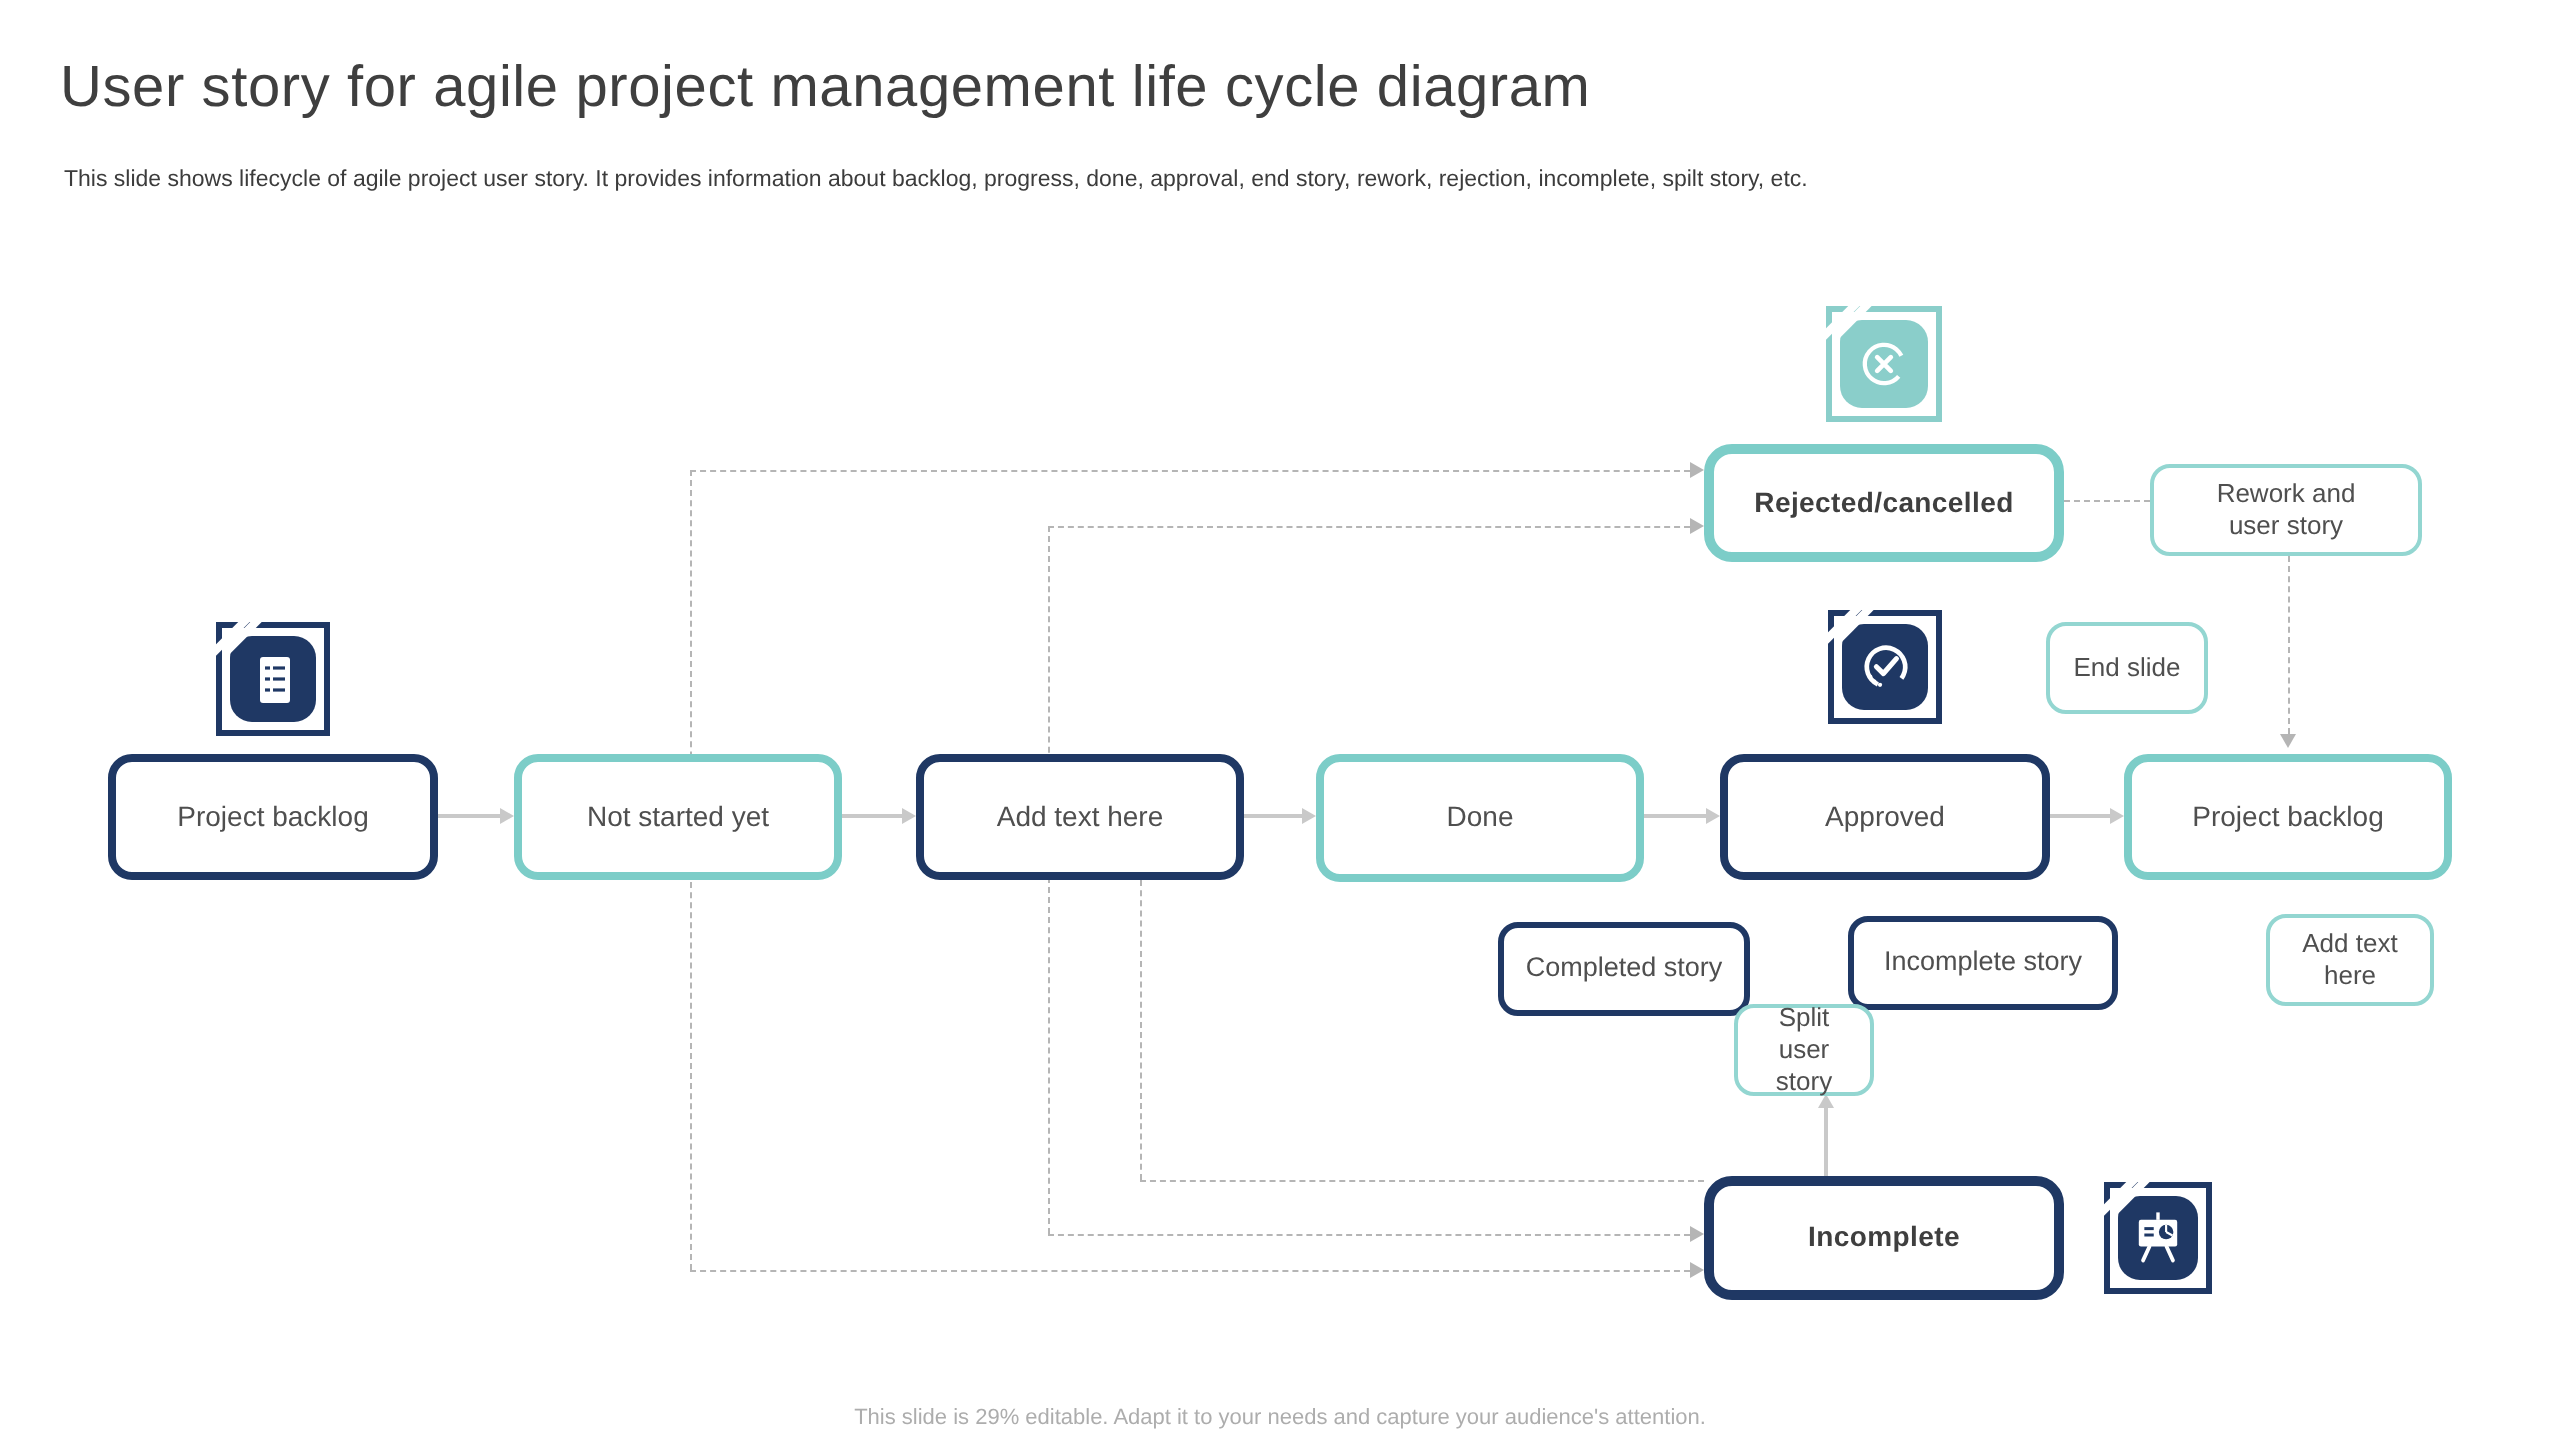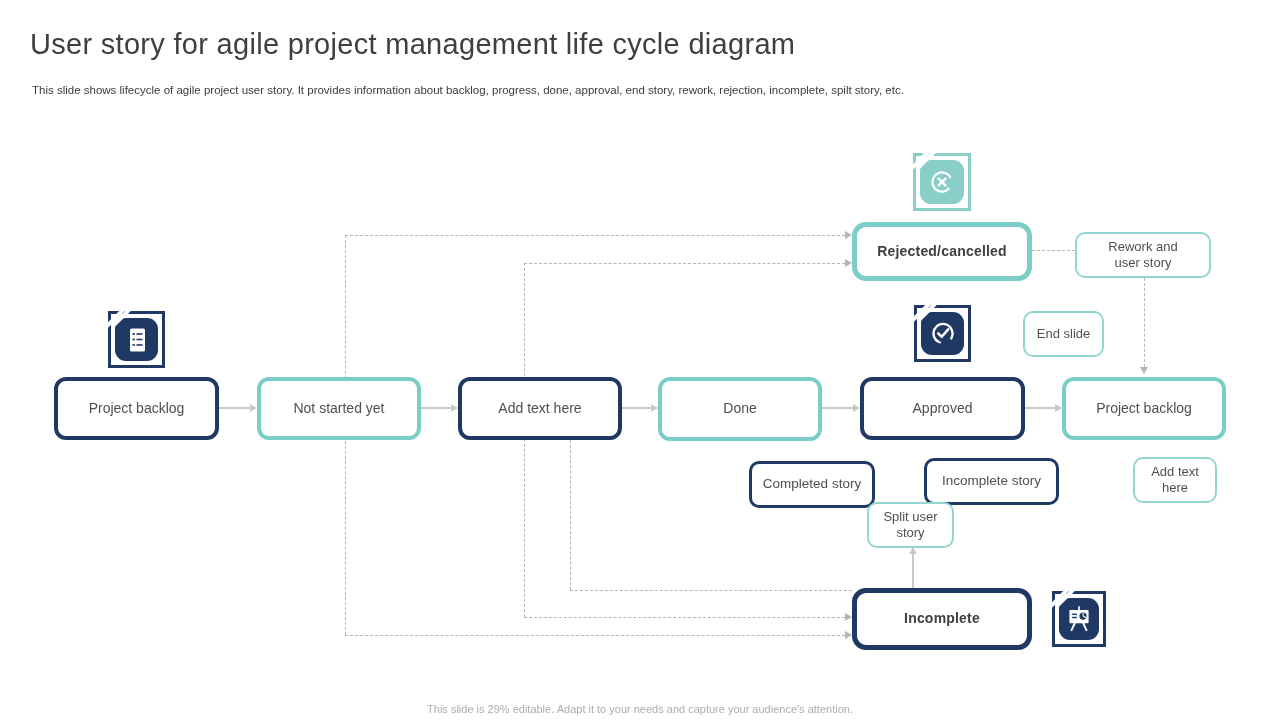--- a/index.html
+++ b/index.html
@@ -126,21 +126,21 @@
 
   <div class="node b-navy-med" style="left:720px;top:461px;width:126px;height:47px;margin-left:29px;">
     <span>Completed story</span>
   </div>
   <div class="node b-navy-med" style="left:924px;top:458px;width:135px;height:47px;">
     <span>Incomplete story</span>
   </div>
   <div class="node b-teal-thin" style="left:1133px;top:457px;width:84px;height:46px;padding:2px 10px;">
     <span>Add text here</span>
   </div>
-  <div class="node b-teal-thin" style="left:867px;top:502px;width:87px;height:46px;padding:2px 8px;text-align:center;">
+  <div class="node b-teal-thin" style="left:867px;top:502px;width:70px;height:46px;padding:2px 8px;text-align:center;">
     <span>Split user story</span>
   </div>
   <div class="node b-navy r-big bold-label" style="left:852px;top:588px;width:180px;height:62px;">
     <span>Incomplete</span>
   </div>
 
   <div class="icon" style="left:108px;top:311px;width:57px;height:57px;">
     <div class="inner">
       <svg width="30" height="30" viewBox="0 0 30 30">
         <rect x="8" y="3.5" width="15" height="23" rx="1.5" fill="#ffffff"></rect>

